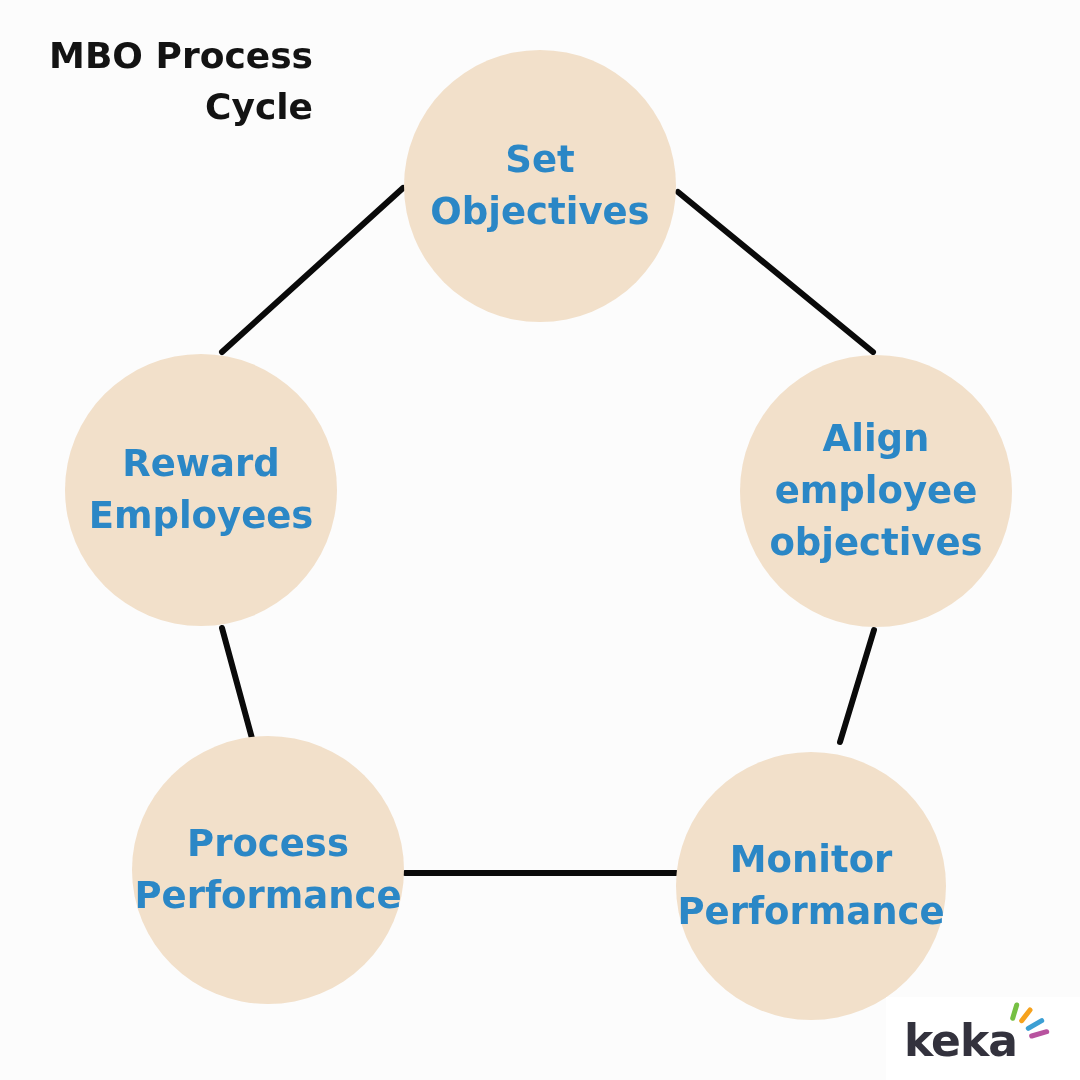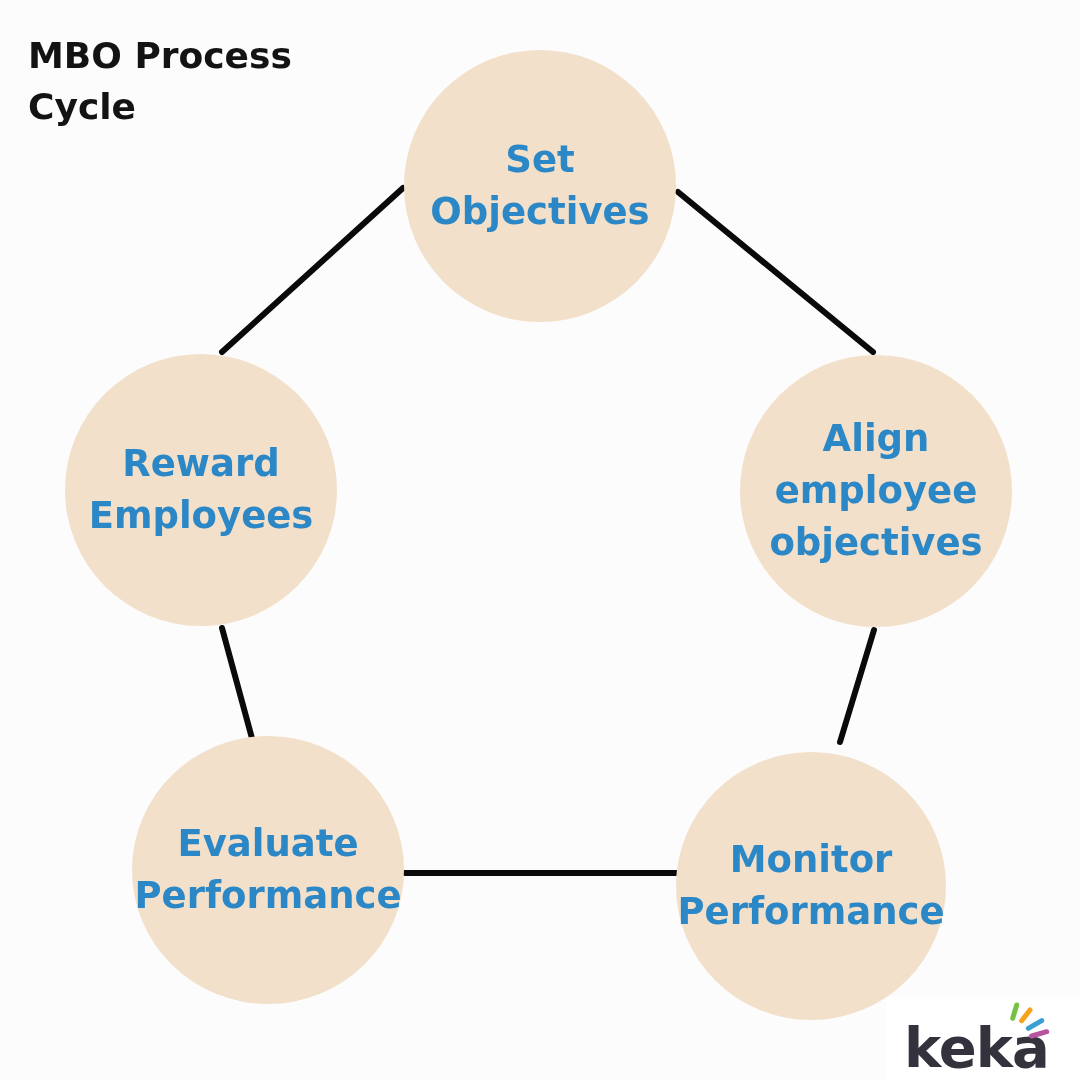--- a/index.html
+++ b/index.html
@@ -14,21 +14,21 @@
   .connectors {
     position: absolute;
     left: 0; top: 0;
     width: 1080px; height: 1080px;
     pointer-events: none;
   }
   .title {
     position: absolute;
     left: 28px; top: 30px;
     width: 285px;
-    text-align: left;
+    text-align: right;
     font-size: 36px;
     font-weight: bold;
     line-height: 1.42;
     color: #131313;
     white-space: pre-line;
   }
   .node {
     position: absolute;
     width: 272px; height: 272px;
     border-radius: 50%;
@@ -53,21 +53,21 @@
   .node-left         { left: 65px;  top: 354px; }
   .logo-box {
     position: absolute;
     left: 886px; top: 997px;
     width: 194px; height: 83px;
     background: #ffffff;
   }
   .logo-word {
     position: absolute;
     left: 18px; top: 18px;
-    font-size: 56px;
+    font-size: 44px;
     font-weight: bold;
     letter-spacing: -1px;
     color: #33323d;
   }
   .logo-sparks {
     position: absolute;
     left: 122px; top: 3px;
     width: 48px; height: 42px;
   }
 </style>
@@ -97,21 +97,21 @@
 employee
 objectives</div>
   </div>
 
   <div class="node node-bottom-right">
     <div class="node-label">Monitor
 Performance</div>
   </div>
 
   <div class="node node-bottom-left">
-    <div class="node-label">Evaluate
+    <div class="node-label">Process
 Performance</div>
   </div>
 
   <div class="node node-left">
     <div class="node-label">Reward
 Employees</div>
   </div>
 
   <div class="logo-box">
     <span class="logo-word">keka</span>

